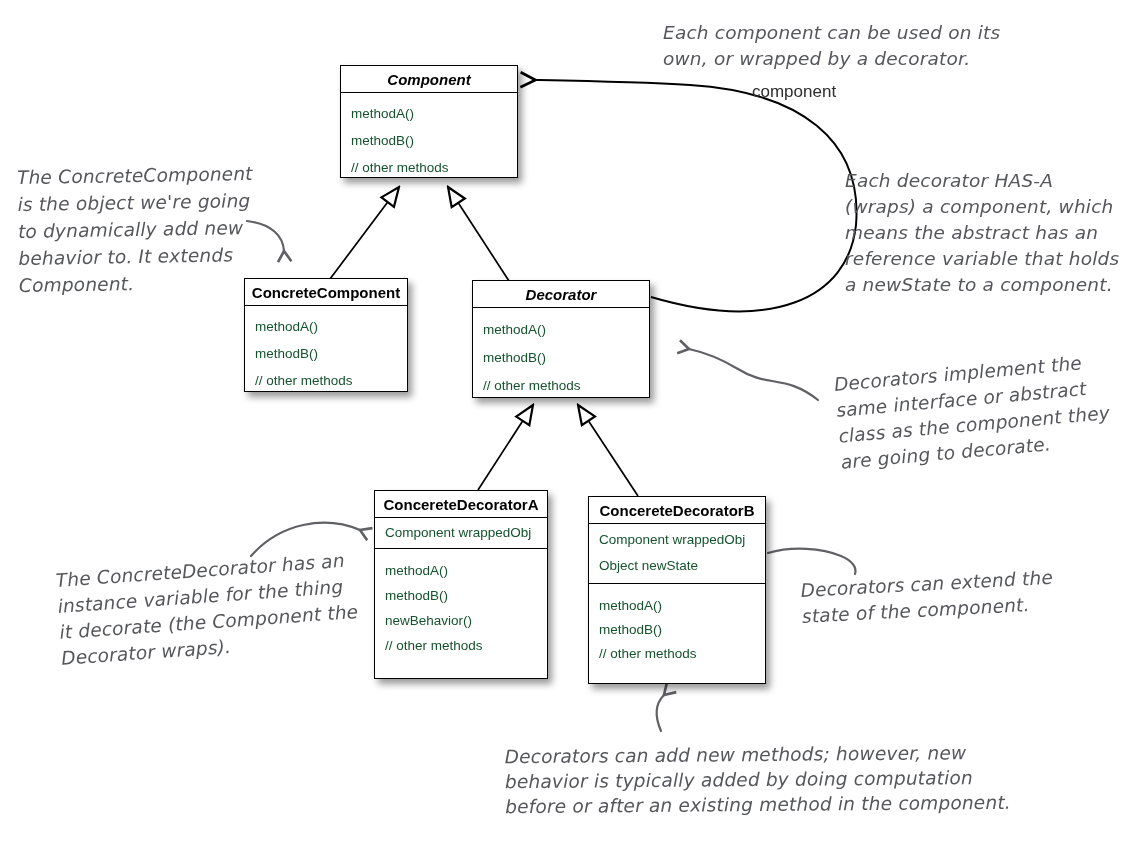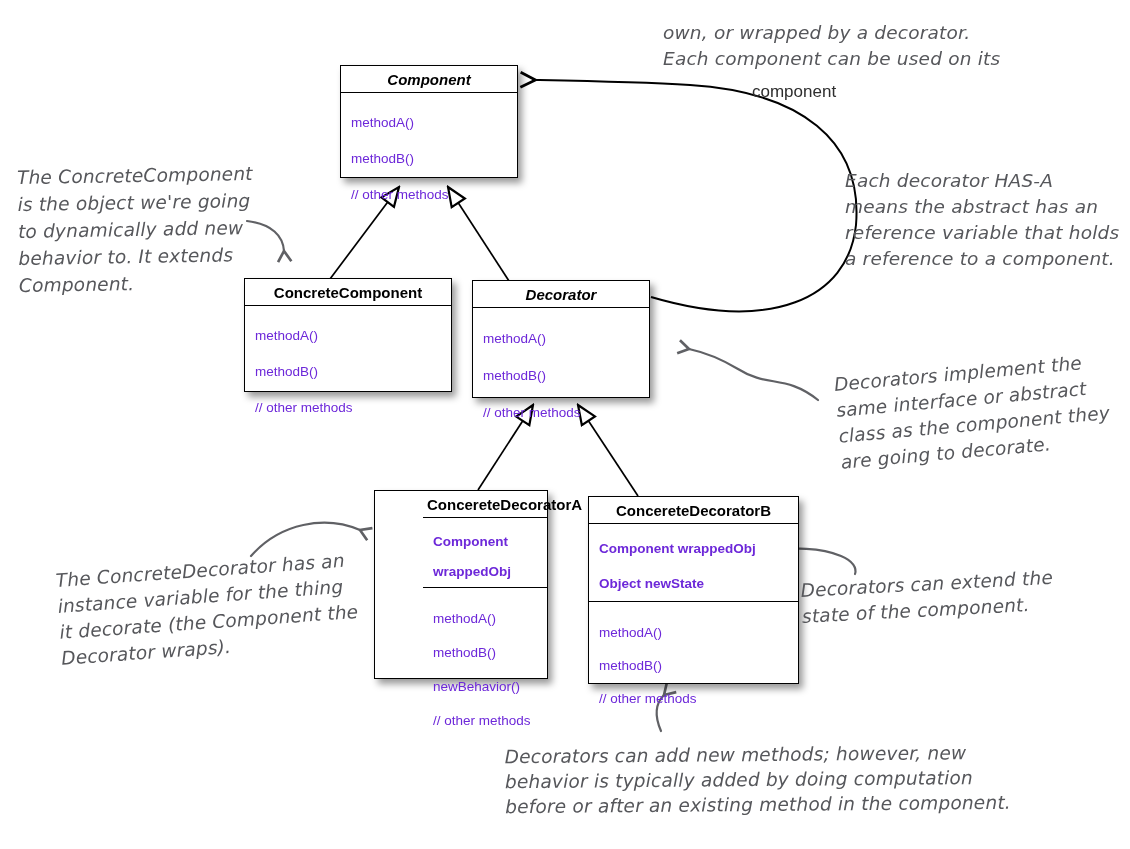--- a/index.html
+++ b/index.html
@@ -13,41 +13,41 @@
   .uml{
     position:absolute;background:#ffffff;border:1.6px solid #000;
     box-shadow:4px 5px 7px rgba(0,0,0,0.40);
     box-sizing:border-box;
   }
   .uml-title{
     font-weight:bold;font-size:15px;text-align:center;color:#000;
     padding:5px 4px 4px 4px;border-bottom:1.6px solid #000;
   }
   .uml-title.italic{font-style:italic;}
-  .uml-attrs{border-bottom:1.6px solid #000;font-weight:bold;}
-  .uml-line{font-size:13.5px;color:#6d28d9;padding-left:10px;margin-top:9px;}
+  .uml-attrs{border-bottom:1.6px solid #000;}
+  .uml-line{font-size:13.5px;color:#14532d;padding-left:10px;}
 
   #cls-component{left:340px;top:65px;width:178px;height:113px;}
   #cls-component .uml-methods{padding-top:7px;}
   #cls-component .uml-line{line-height:27px;}
 
-  #cls-concrete-component{left:244px;top:278px;width:208px;height:114px;}
+  #cls-concrete-component{left:244px;top:278px;width:164px;height:114px;}
   #cls-concrete-component .uml-methods{padding-top:7px;}
   #cls-concrete-component .uml-line{line-height:27px;}
 
   #cls-decorator{left:472px;top:280px;width:178px;height:118px;}
   #cls-decorator .uml-methods{padding-top:8px;}
   #cls-decorator .uml-line{line-height:28px;}
 
-  #cls-decorator-a{left:374px;top:490px;width:174px;height:189px;padding-left:48px;}
+  #cls-decorator-a{left:374px;top:490px;width:174px;height:189px;}
   #cls-decorator-a .uml-attrs .uml-line{line-height:30px;}
   #cls-decorator-a .uml-methods{padding-top:9px;}
   #cls-decorator-a .uml-line{line-height:25px;}
 
-  #cls-decorator-b{left:588px;top:496px;width:211px;height:188px;}
+  #cls-decorator-b{left:588px;top:496px;width:178px;height:188px;}
   #cls-decorator-b .uml-attrs{padding:3px 0 4px 0;}
   #cls-decorator-b .uml-attrs .uml-line{line-height:26px;}
   #cls-decorator-b .uml-methods{padding-top:10px;}
   #cls-decorator-b .uml-line{line-height:24px;}
 
   
   .hand{
     position:absolute;font-family:"DejaVu Sans",sans-serif;font-style:italic;
     color:#56575b;font-size:18.5px;line-height:26px;letter-spacing:0.2px;
     white-space:nowrap;
@@ -154,29 +154,30 @@
     <div class="uml-methods">
       <div class="uml-line">methodA()</div>
       <div class="uml-line">methodB()</div>
       <div class="uml-line">// other methods</div>
     </div>
   </div>
 
   <div id="assoc-label">component</div>
 
   <div class="hand" id="ann-top-right">
+    <div>Each component can be used on its</div>
     <div>own, or wrapped by a decorator.</div>
-    <div>Each component can be used on its</div>
   </div>
 
   <div class="hand" id="ann-hasa">
     <div>Each decorator HAS-A</div>
+    <div>(wraps) a component, which</div>
     <div>means the abstract has an</div>
     <div>reference variable that holds</div>
-    <div>a reference to a component.</div>
+    <div>a newState to a component.</div>
   </div>
 
   <div class="hand" id="ann-implement">
     <div>Decorators implement the</div>
     <div>same interface or abstract</div>
     <div>class as the component they</div>
     <div>are going to decorate.</div>
   </div>
 
   <div class="hand" id="ann-concrete-component">

